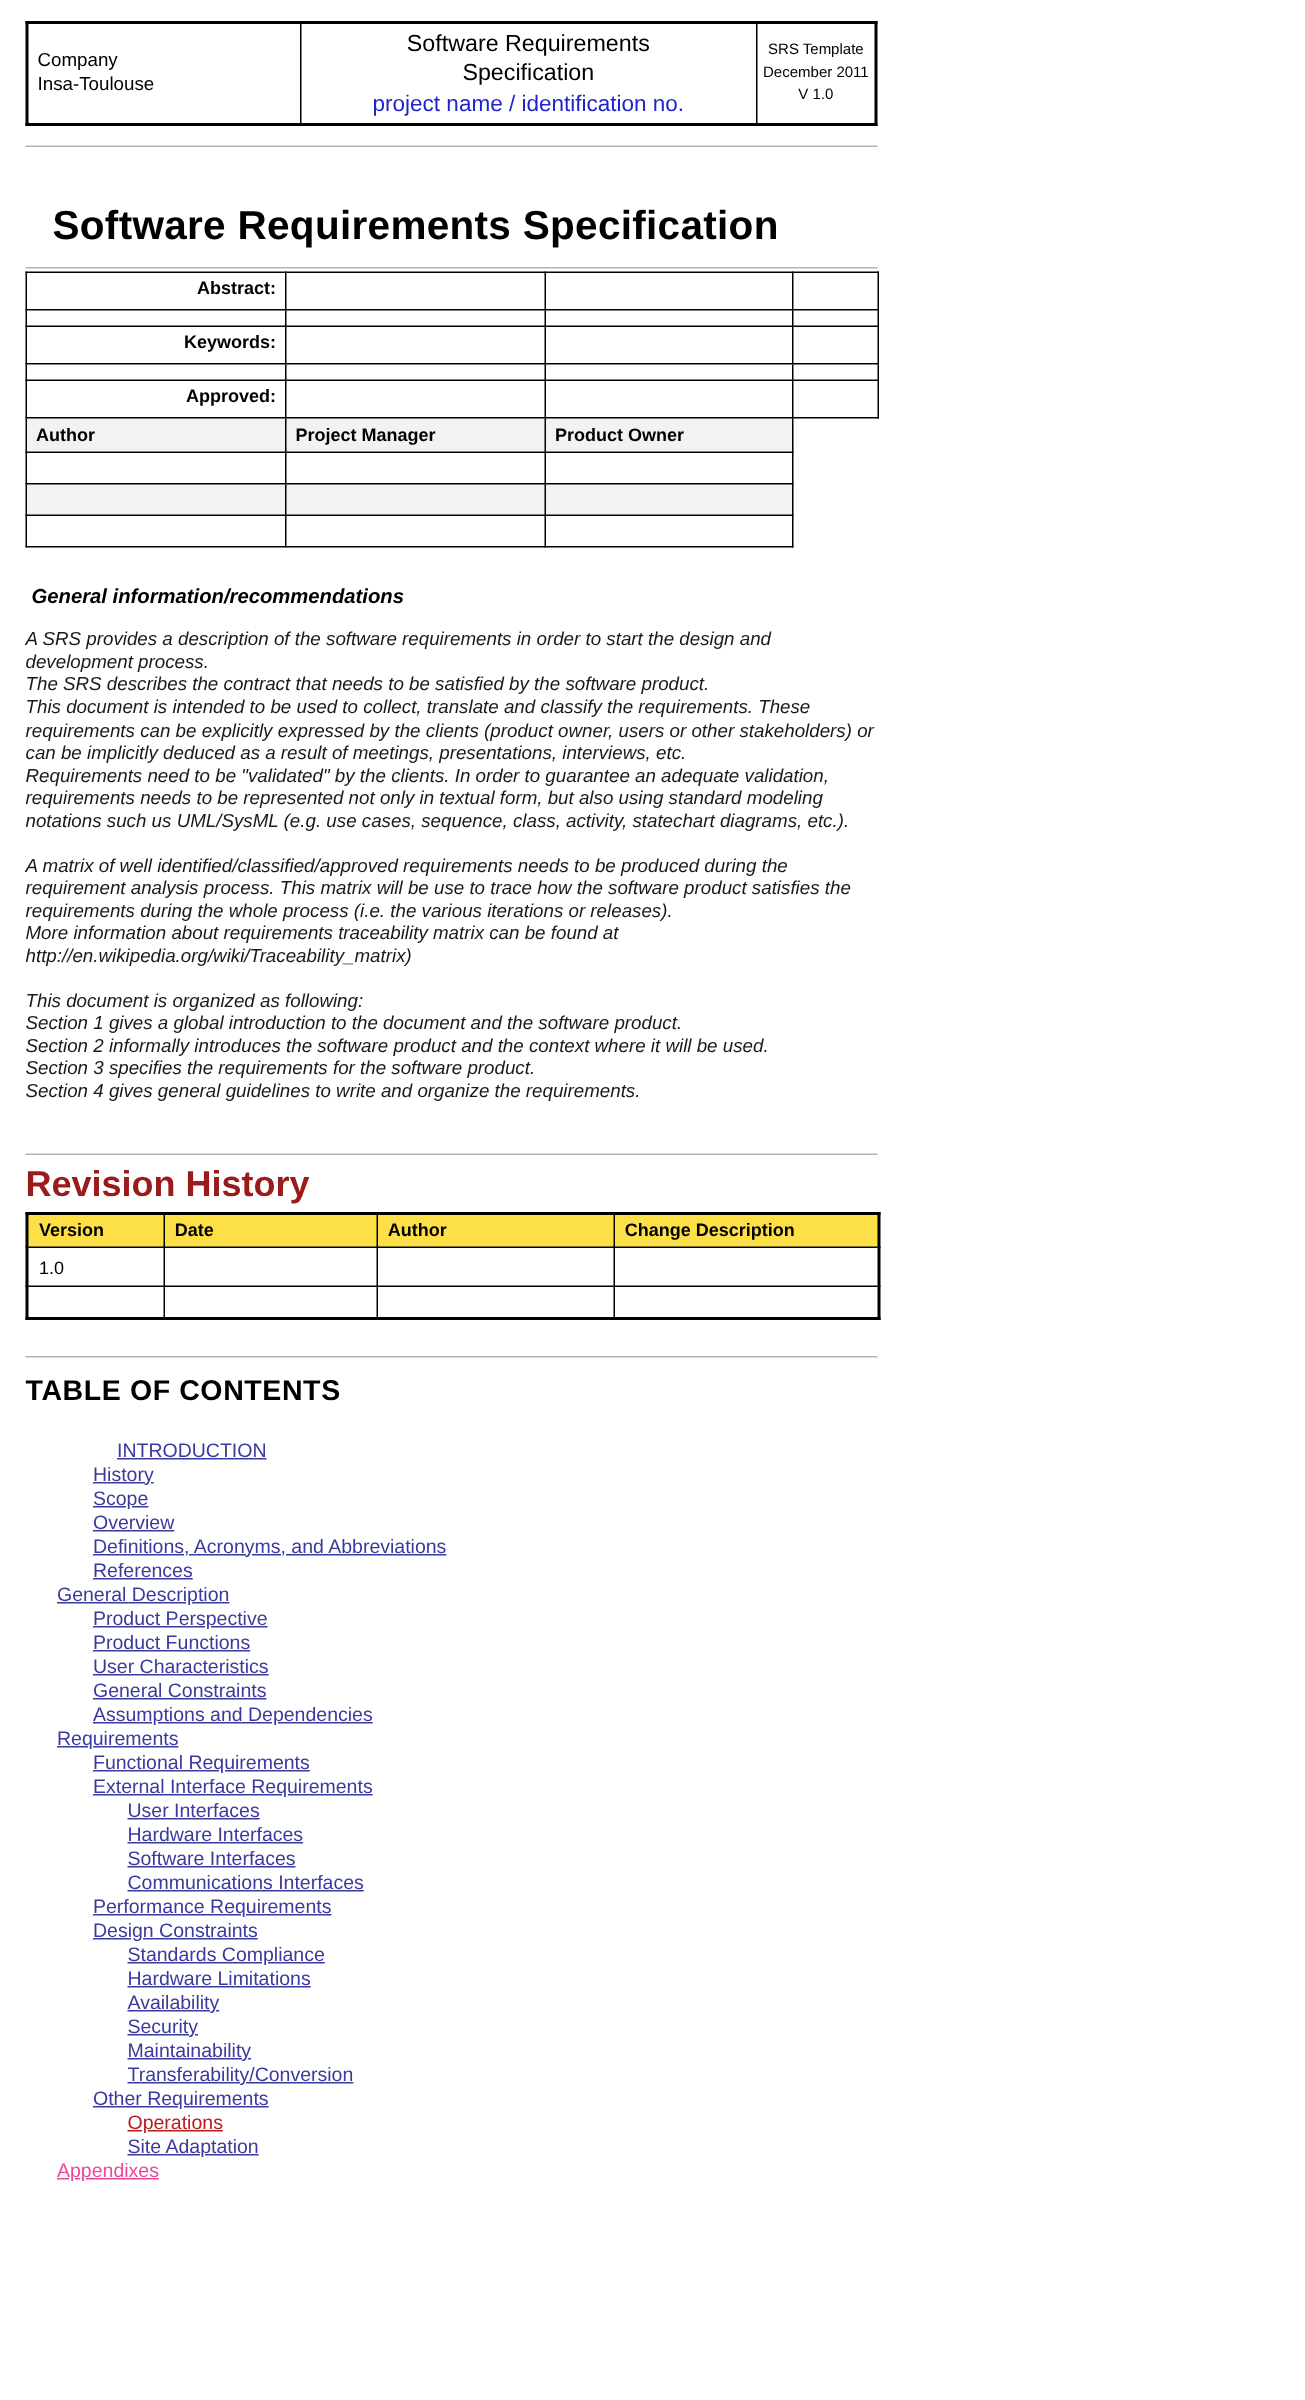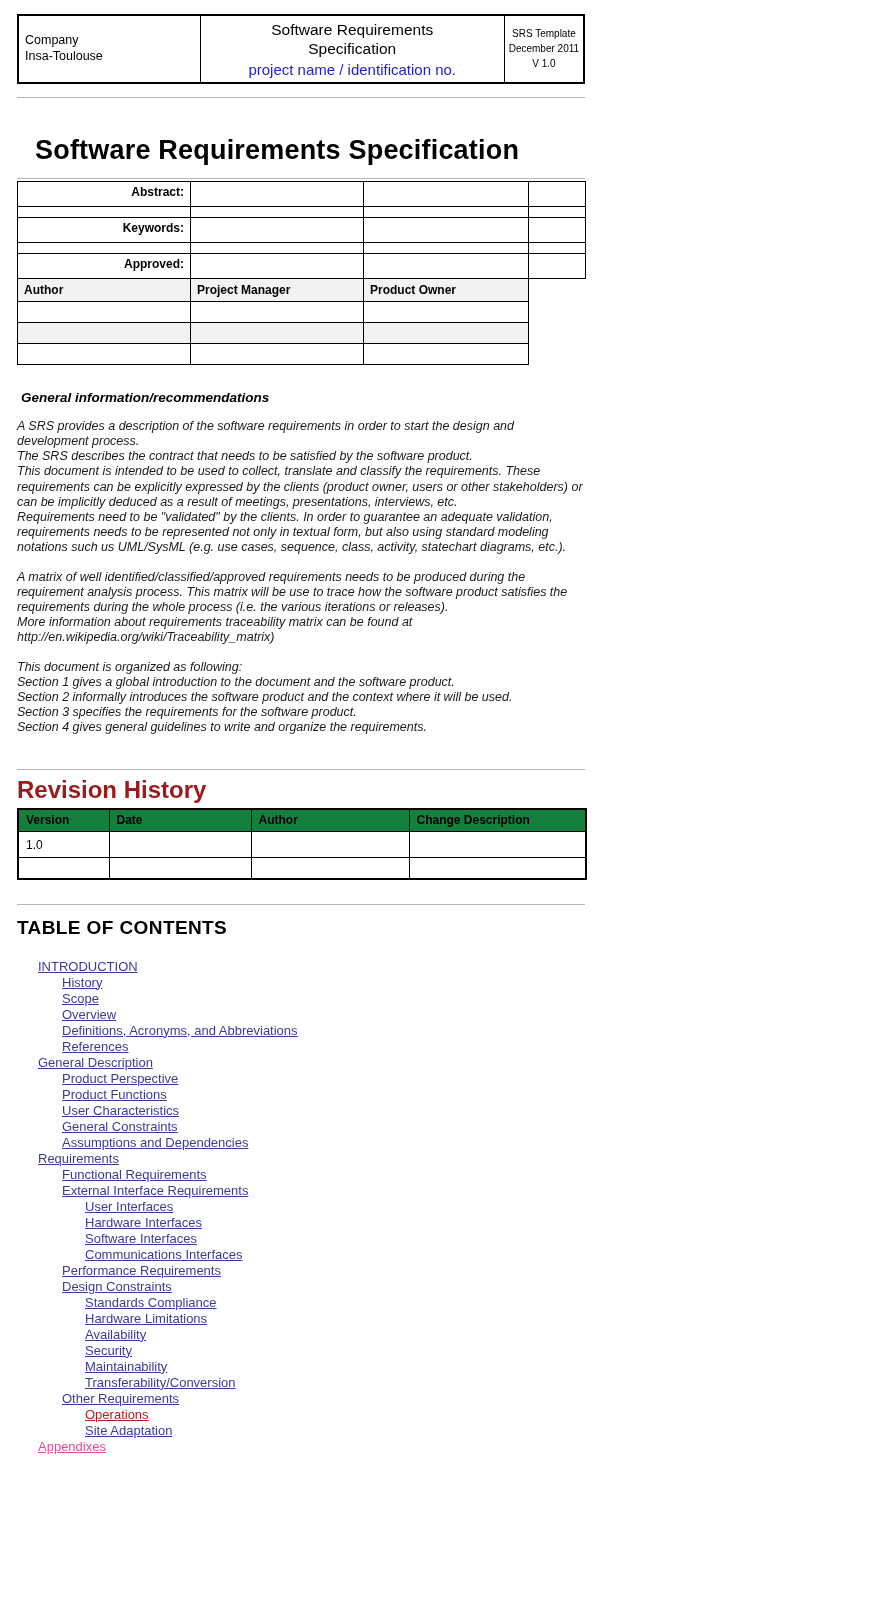--- a/index.html
+++ b/index.html
@@ -69,21 +69,21 @@
   }
 
   
   .rev-heading { margin-top: 6px; font-size: 24px; font-weight: bold; }
   .rev-table { margin-top: 4px; width: 568px; border: 2px solid #000; table-layout: fixed; }
   .rev-table td, .rev-table th { border: 1px solid #000; font-size: 12px; text-align: left; padding: 3px 7px; vertical-align: middle; }
   .rev-table col.c1 { width: 91px; }
   .rev-table col.c2 { width: 142px; }
   .rev-table col.c3 { width: 158px; }
   .rev-table col.c4 { width: 177px; }
-  .rev-table thead th { background: #15803d; font-weight: bold; height: 23px; }
+  .rev-table thead th { background: #fde047; font-weight: bold; height: 23px; }
   .rev-table tbody tr:nth-child(1) td { height: 26px; vertical-align: middle; }
   .rev-table tbody tr:nth-child(2) td { height: 21px; }
 
   
   .toc-heading { margin-top: 12px; font-size: 19px; font-weight: bold; letter-spacing: 0.4px; }
   .toc-list { margin-top: 20px; }
   .toc-row { line-height: 16px; font-size: 13px; }
   .toc-row.lvl1 { padding-left: 21px; }
   .toc-row.lvl2 { padding-left: 45px; }
   .toc-row.lvl3 { padding-left: 68px; }
@@ -230,21 +230,21 @@
           <td></td>
           <td></td>
         </tr>
       </tbody>
   </table>
 
   <div class="rule rule-4"></div>
 
   <h2 class="toc-heading" data-bind="toc.heading">TABLE OF CONTENTS</h2>
   <div class="toc-list">
-      <div class="toc-row lvl1"><span class="toc-link" style="color: rgb(58, 58, 158);">INTRODUCTION</span></div>
+      <div class="toc-row lvl1"><span class="toc-link" style="color: rgb(58, 58, 158); margin-left: 40px;">INTRODUCTION</span></div>
       <div class="toc-row lvl2"><span class="toc-link" style="color: rgb(58, 58, 158);">History</span></div>
       <div class="toc-row lvl2"><span class="toc-link" style="color: rgb(58, 58, 158);">Scope</span></div>
       <div class="toc-row lvl2"><span class="toc-link" style="color: rgb(58, 58, 158);">Overview</span></div>
       <div class="toc-row lvl2"><span class="toc-link" style="color: rgb(58, 58, 158);">Definitions, Acronyms, and Abbreviations</span></div>
       <div class="toc-row lvl2"><span class="toc-link" style="color: rgb(58, 58, 158);">References</span></div>
       <div class="toc-row lvl1"><span class="toc-link" style="color: rgb(58, 58, 158);">General Description</span></div>
       <div class="toc-row lvl2"><span class="toc-link" style="color: rgb(58, 58, 158);">Product Perspective</span></div>
       <div class="toc-row lvl2"><span class="toc-link" style="color: rgb(58, 58, 158);">Product Functions</span></div>
       <div class="toc-row lvl2"><span class="toc-link" style="color: rgb(58, 58, 158);">User Characteristics</span></div>
       <div class="toc-row lvl2"><span class="toc-link" style="color: rgb(58, 58, 158);">General Constraints</span></div>

